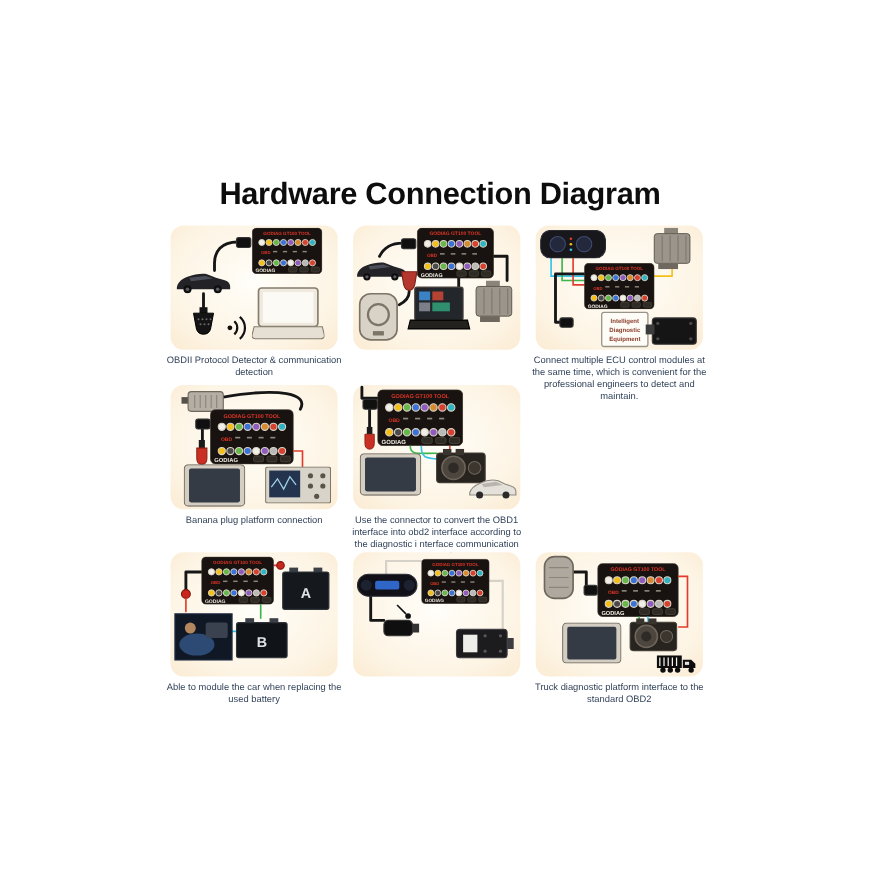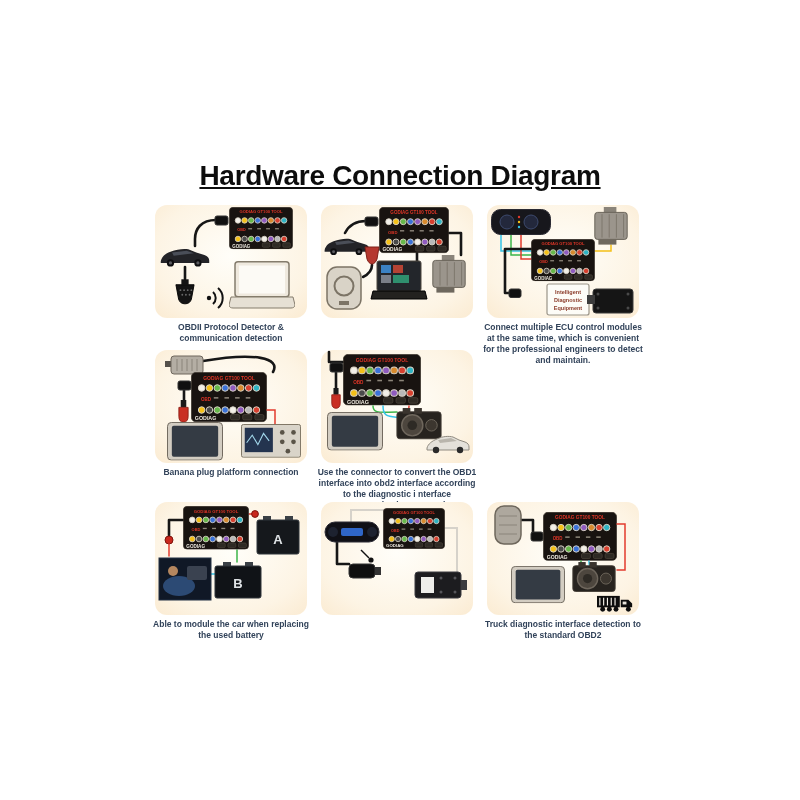--- a/index.html
+++ b/index.html
@@ -1,25 +1,25 @@
 <!DOCTYPE html>
 <html><head>
 <meta charset="utf-8">
 <style>
   html,body{margin:0;padding:0;background:#ffffff;}
   .page{position:relative;width:800px;height:800px;background:#ffffff;overflow:hidden;
         font-family:"Liberation Sans", sans-serif;}
   .title{position:absolute;left:0;right:0;top:160px;text-align:center;
-         font-size:28px;font-weight:bold;color:#0d0d0d;letter-spacing:-0.3px;text-decoration:underline;}
+         font-size:28px;font-weight:bold;color:#0d0d0d;letter-spacing:-0.3px;}
   .cell{position:absolute;width:152px;margin:0;}
   .panel{width:152px;height:113px;border-radius:12px;
          background:radial-gradient(120% 125% at 50% 45%, #fffef9 0%, #fdf4e4 42%, #f9e4c4 75%, #f3d3a4 100%);}
   .panel svg{display:block;width:152px;height:113px;}
   .cap{width:160px;margin:4px 0 0 -4px;text-align:center;font-size:8.5px;line-height:1.3;
-       color:#32435a;font-weight:bold;}
+       color:#32435a;}
   .cable{fill:none;stroke:#161616;stroke-width:2.6;stroke-linecap:round;stroke-linejoin:round;}
   .wire{fill:none;stroke-width:1.5;stroke-linecap:round;fill:none;}
   .gwire{fill:none;stroke:#d6d2ca;stroke-width:2;stroke-linecap:round;}
 </style>
 </head>
 <body>
 
 <svg width="0" height="0" style="position:absolute" aria-hidden="true">
   <defs>
     <symbol id="gt100" viewBox="0 0 100 66">
@@ -376,15 +376,15 @@
         </g>
         <use href="#gt100" x="56" y="10" width="74" height="48.8"></use>
         <path class="wire" stroke="#3cb54a" d="M94,59 V64"></path>
         <path class="wire" stroke="#35c4e8" d="M102,59 C102,70 106,66 110,64"></path>
         <path class="wire" stroke="#e23b2e" d="M130,22 H138 V68 H130"></path>
         <use href="#tablet" x="24" y="64" width="54" height="37.2"></use>
         <use href="#engine" x="84" y="60" width="46" height="33.2"></use>
         <use href="#truck" x="110" y="92" width="38" height="19"></use>
       </svg>
     </div>
-    <figcaption class="cap">Truck diagnostic interface detection to the standard OBD2</figcaption>
+    <figcaption class="cap">Truck diagnostic platform interface to the standard OBD2</figcaption>
   </figure>
 </div>
 
 </body></html>

